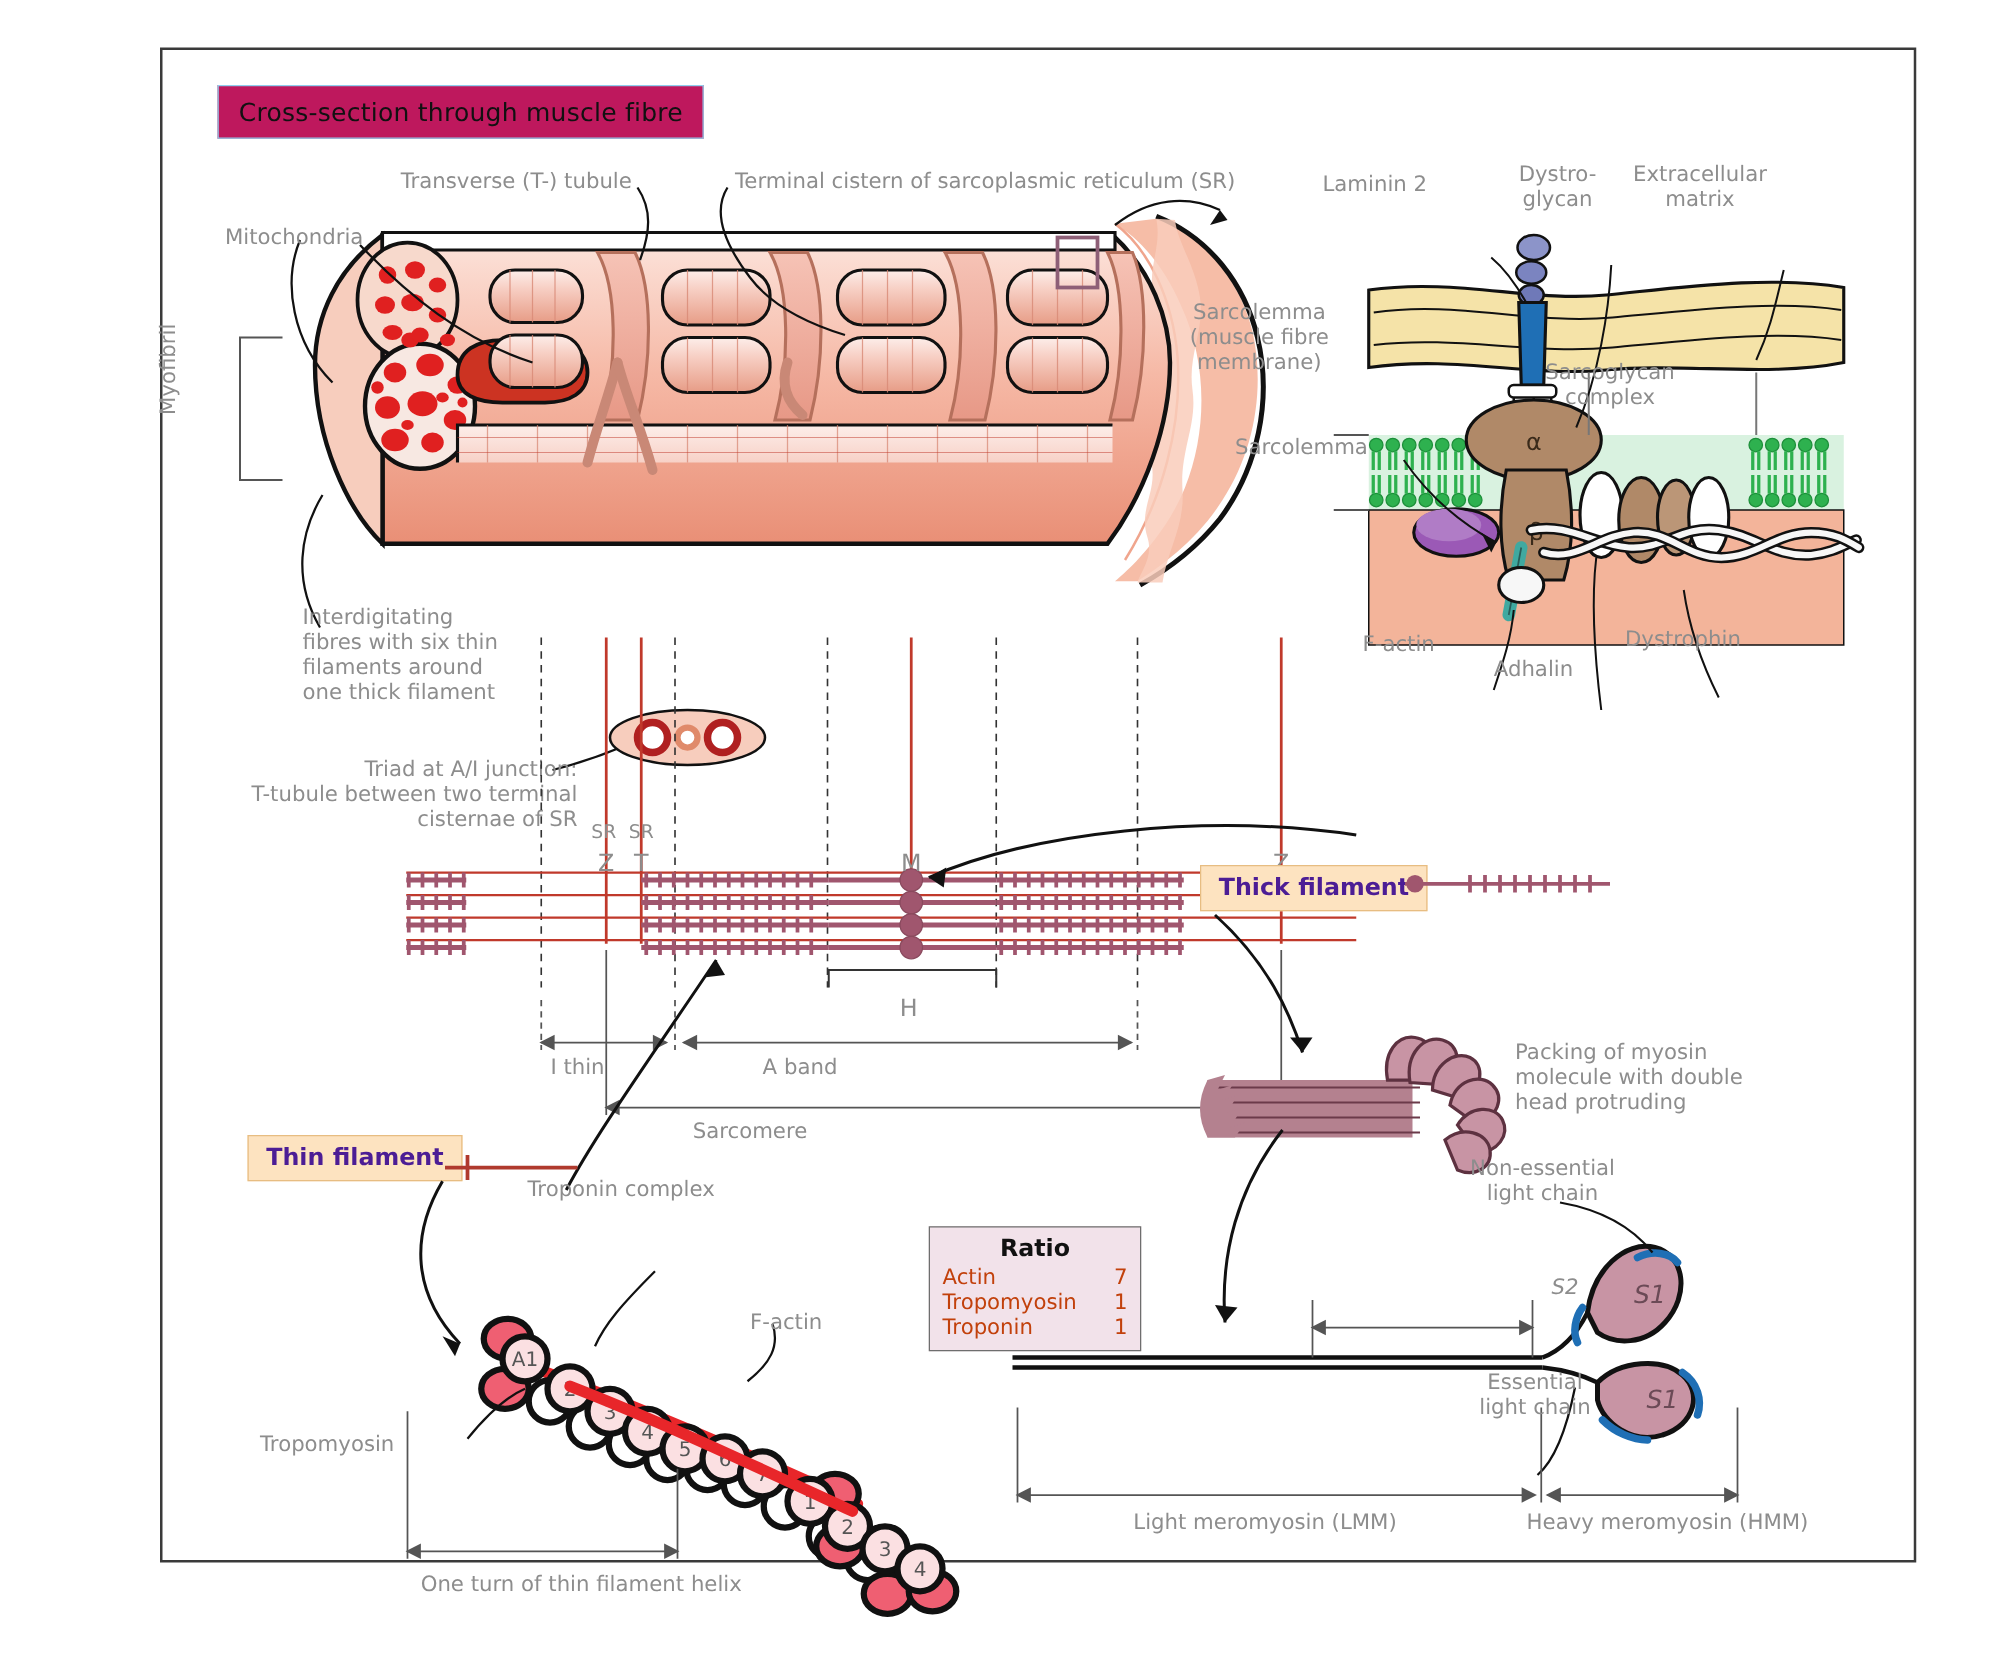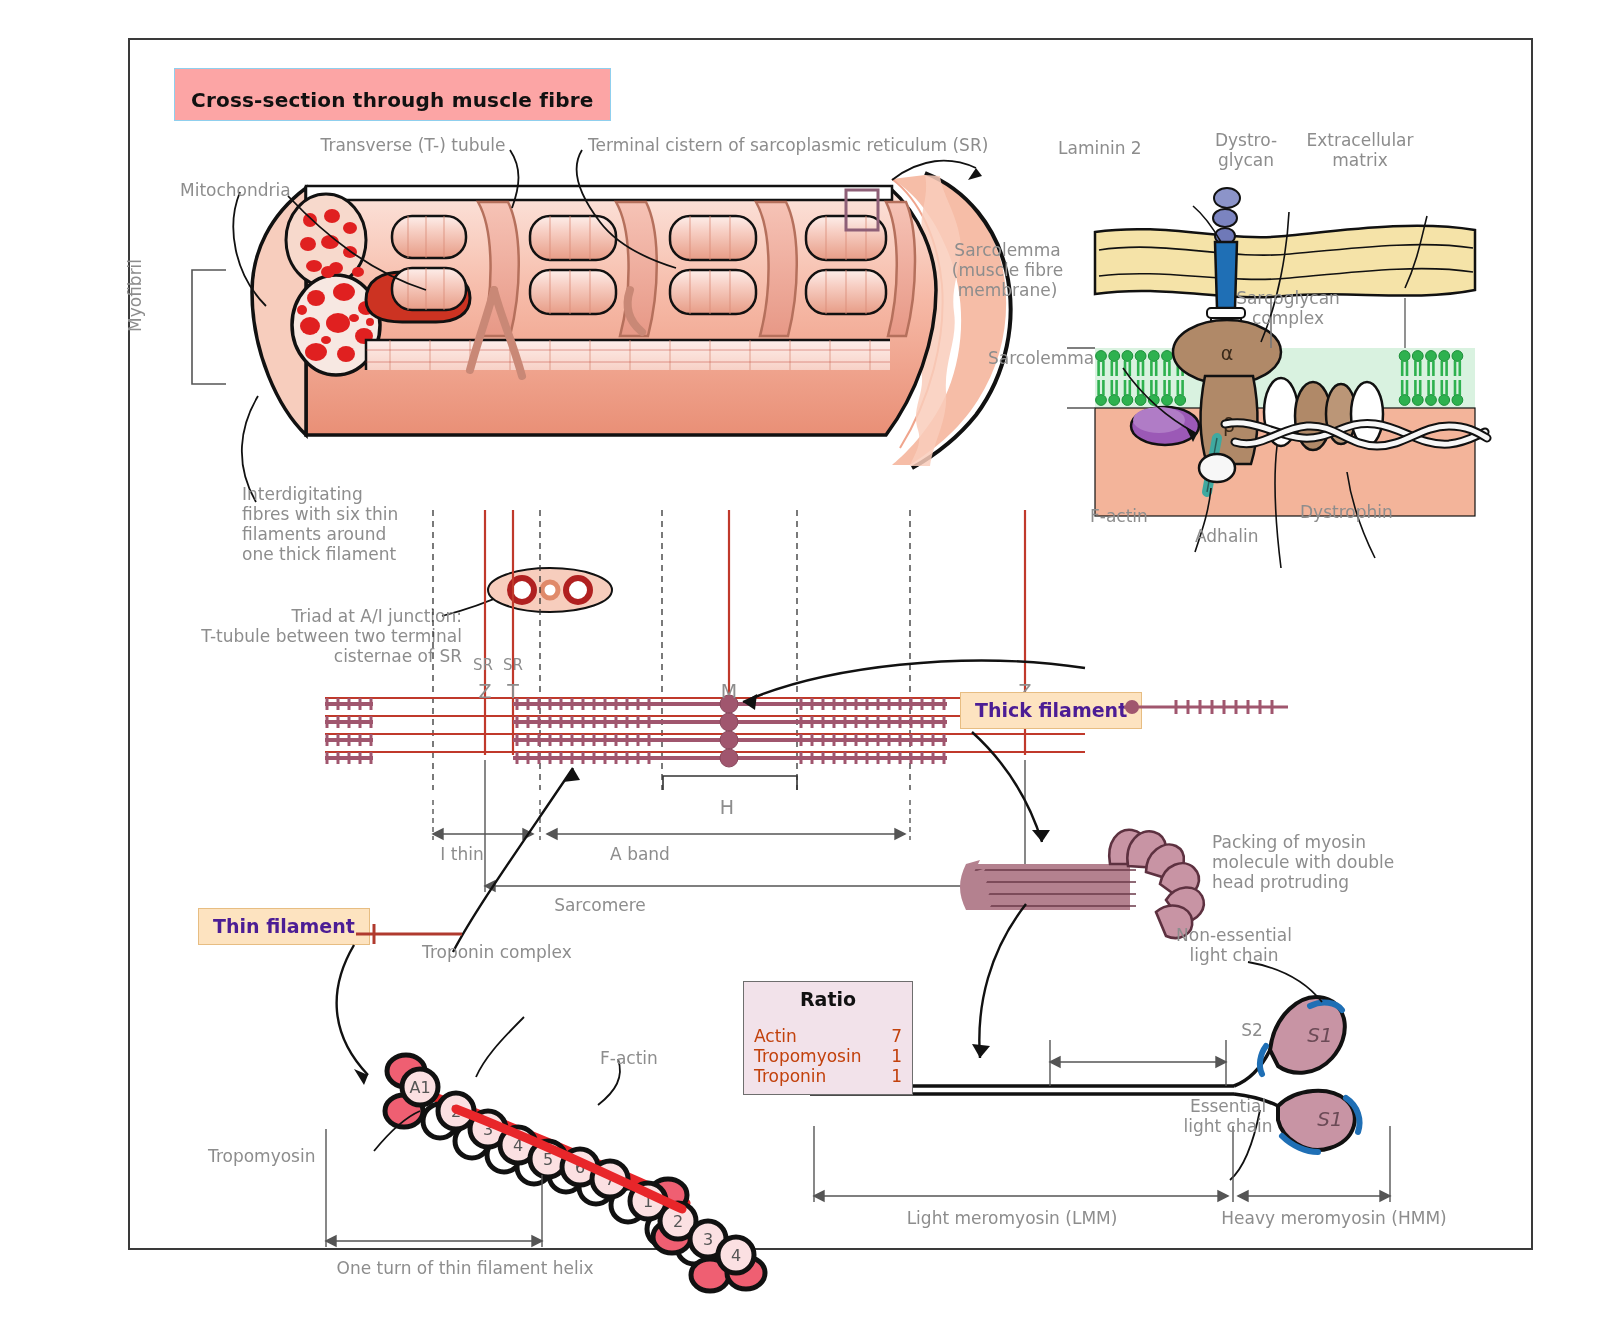--- a/index.html
+++ b/index.html
@@ -8,37 +8,37 @@
   #page{position:absolute;left:0;top:0;width:1600px;height:1325px;overflow:hidden;background:#fff;}
   #frame{position:absolute;left:128px;top:38px;width:1405px;height:1212px;
          border:2px solid #3a3a3a;box-sizing:border-box;background:#fff;}
 
   .lbl{position:absolute;color:#8d8d8d;font-size:17px;line-height:1.18;
        font-family:"DejaVu Sans","Liberation Sans",sans-serif;white-space:pre;}
   .ctr{text-align:center;}
 
   
   #title-banner{position:absolute;left:172px;top:66px;}
-  #title-banner .bar{background:#fca5a5;border:1px solid #8fcfee;
-      padding:19px 16px 8px 16px;font-size:20px;color:#111;font-weight:bold;
+  #title-banner .bar{background:#be185d;border:1px solid #8fcfee;
+      padding:9px 16px 8px 16px;font-size:20px;color:#111;font-weight:normal;
       font-family:"DejaVu Sans","Liberation Sans",sans-serif;letter-spacing:.2px;}
 
   
   .tagbox{position:absolute;}
   .tagbox .bx{background:#fde3c0;border:1px solid #e7bd82;padding:6px 14px 7px 14px;
       font-size:19px;font-weight:bold;color:#4c1d95;}
   .tagbox .sh{position:absolute;left:5px;top:5px;width:100%;height:100%;
       background:#f0c893;z-index:-1;}
 
   
   #ratio-box{position:absolute;left:613px;top:941px;width:170px;}
   #ratio-box .inner{background:#f2e2ea;border:1px solid #6e6e6e;padding:6px 10px 8px 10px;}
   #ratio-box .sh{position:absolute;left:6px;top:6px;width:100%;height:100%;
       background:#d9b7c8;z-index:-1;}
-  #ratio-box .rtitle{text-align:center;font-weight:bold;font-size:19px;color:#111;margin-bottom:16px;}
+  #ratio-box .rtitle{text-align:center;font-weight:bold;font-size:19px;color:#111;margin-bottom:2px;}
   #ratio-box table{width:100%;border-collapse:collapse;}
   #ratio-box td{font-size:17px;color:#c2410c;padding:0;}
   #ratio-box td.v{text-align:right;}
 
   svg{position:absolute;left:0;top:0;overflow:visible;}
   .nofill{fill:none;}
 </style>
 </head>
 <body>
 
@@ -699,21 +699,21 @@
       <path d="M-16,186 L-16,262" class="nofill"></path>
       <path d="M403,186 L403,262" class="nofill"></path>
       <path d="M560,186 L560,262" class="nofill"></path>
     </g>
   </svg>
 
   <div class="lbl ctr" style="left:1034px;top:885px;width:140px;">Non-essential
 light chain</div>
   <div class="lbl ctr" style="left:1038px;top:1056px;width:120px;">Essential
 light chain</div>
-  <div class="lbl ctr" style="left:1092px;top:980px;width:60px;">S2</div>
+  <div class="lbl ctr" style="left:1092px;top:980px;width:60px;font-style:italic;">S2</div>
   <div class="lbl ctr" style="left:742px;top:1168px;width:280px;">Light meromyosin (LMM)</div>
   <div class="lbl ctr" style="left:1064px;top:1168px;width:280px;">Heavy meromyosin (HMM)</div>
 
   <div id="ratio-box">
     <div class="sh"></div>
     <div class="inner">
       <div class="rtitle">Ratio</div>
       <table>
         <tbody id="ratio-rows">
               <tr>

